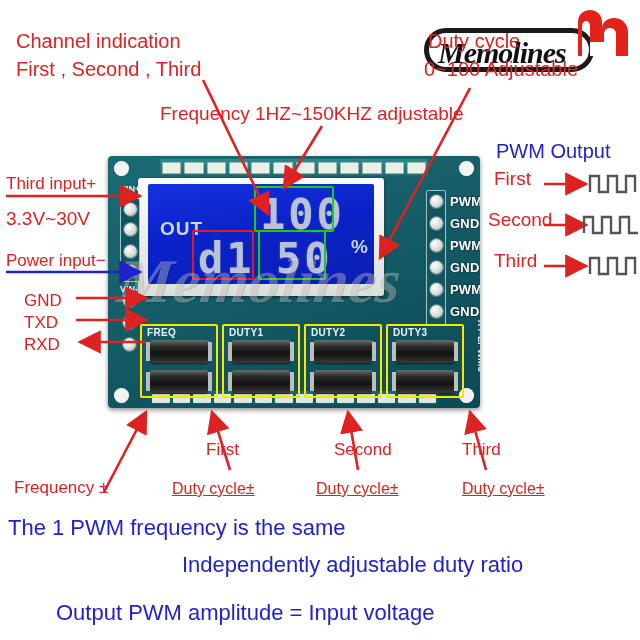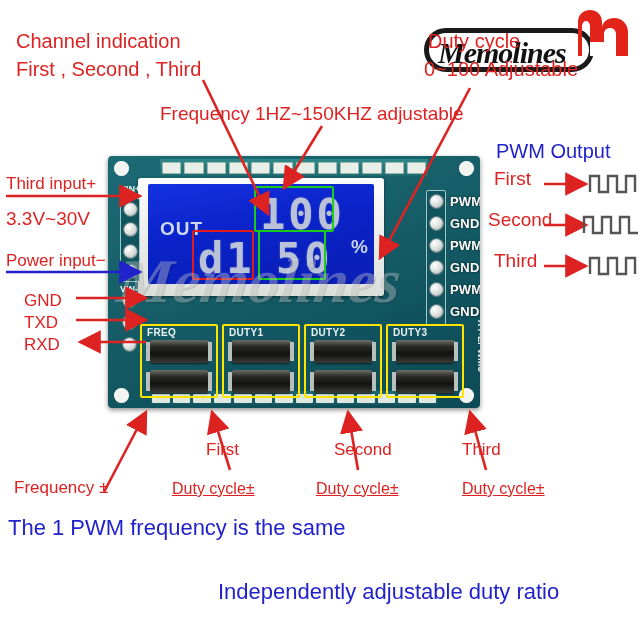--- a/index.html
+++ b/index.html
@@ -212,21 +212,22 @@
   <div class="callout r17 nosel" style="left:206px; top:440px;">First</div>
   <div class="callout r17 nosel" style="left:334px; top:440px;">Second</div>
   <div class="callout r17 nosel" style="left:462px; top:440px;">Third</div>
 
   <div class="callout r17 nosel" style="left:14px; top:478px;text-align:center;">Frequency ±</div>
   <div class="callout r16 nosel" style="left:172px; top:480px;">Duty cycle±</div>
   <div class="callout r16 nosel" style="left:316px; top:480px;">Duty cycle±</div>
   <div class="callout r16 nosel" style="left:462px; top:480px;">Duty cycle±</div>
 
   <div class="callout b22 nosel" style="left:8px; top:515px;">The 1 PWM frequency is the same</div>
-  <div class="callout b22 nosel" style="left:182px; top:579px;margin-left:36px;">Independently adjustable duty ratio</div>
+  <div class="callout b22 nosel" style="left:182px; top:552px;">Independently adjustable duty ratio</div>
+  <div class="callout b22 nosel" style="left:56px; top:600px;">Output PWM amplitude = Input voltage</div>
 
   <div class="abs" id="pcb">
 
     <div class="mhole" style="left:6px; top:5px;"></div>
     <div class="mhole" style="right:6px; top:5px;"></div>
     <div class="mhole" style="left:6px; bottom:5px;"></div>
     <div class="mhole" style="right:6px; bottom:5px;"></div>
 
     <div id="smdstrip">
       <i></i>

